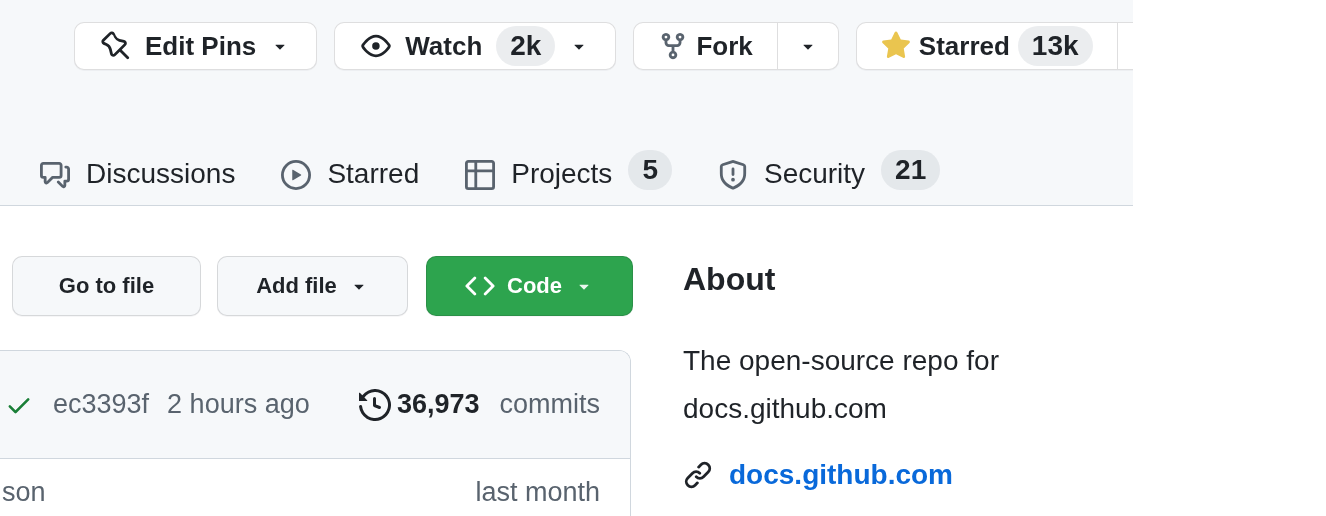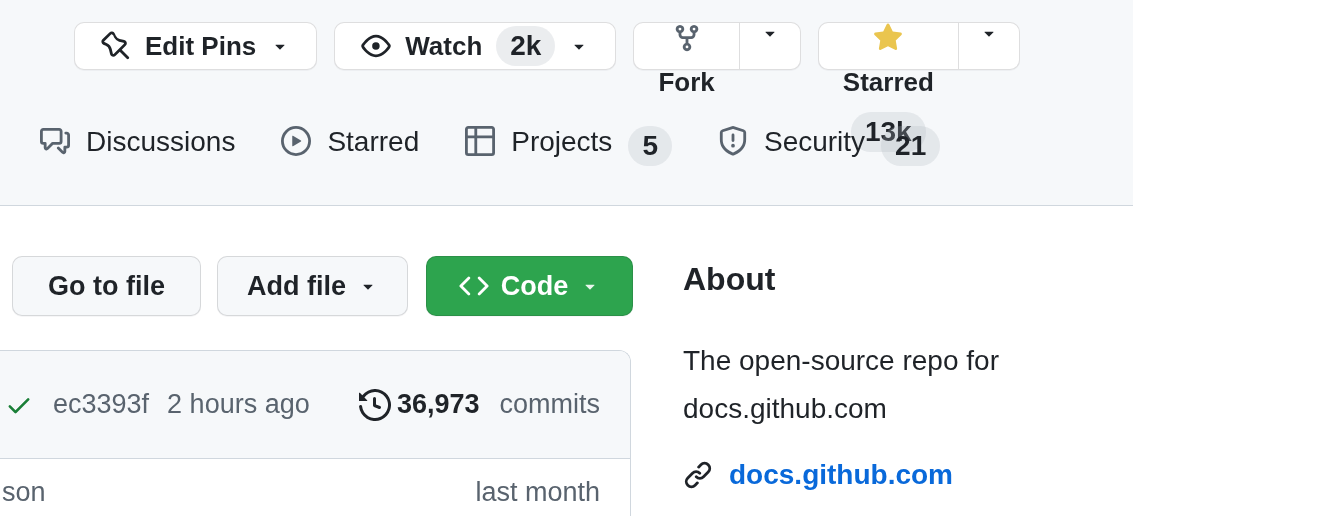--- a/index.html
+++ b/index.html
@@ -23,43 +23,43 @@
   
   .header{position:absolute;left:0;top:0;width:1326px;height:206px;
           background:var(--header-bg);border-bottom:1px solid var(--border);}
   .btn-row{position:absolute;left:74px;top:22px;display:flex;gap:17px;}
   .gbtn{display:flex;align-items:center;height:48px;background:#fff;
         border:1px solid var(--btn-border);border-radius:10px;padding:0 26px;gap:14px;
         font-size:26px;font-weight:bold;color:var(--text);cursor:pointer;
         box-shadow:0 1px 0 rgba(31,35,40,0.04);}
   .split{display:flex;align-items:stretch;background:#fff;border:1px solid var(--btn-border);
          border-radius:10px;height:48px;box-shadow:0 1px 0 rgba(31,35,40,0.04);}
-  .split .seg{display:flex;align-items:center;gap:14px;padding:0 24px;cursor:pointer;
-              font-size:26px;font-weight:bold;color:var(--text);flex-direction:column;}
+  .split .seg{display:flex;align-items:center;gap:8px;padding:0 24px;cursor:pointer;
+              font-size:26px;font-weight:bold;color:var(--text);}
   .split .seg.caret-seg{border-left:1px solid var(--btn-border);padding:0 20px;}
   .badge{background:var(--badge);border-radius:999px;padding:3px 14px;font-size:28px;
          font-weight:bold;color:var(--text);line-height:1.2;}
   .octicon{flex:none;display:block;}
   .caret{color:var(--text);}
 
   
   .tabs{position:absolute;left:17px;top:126px;display:flex;}
-  .tab{display:flex;align-items:flex-start;gap:16px;padding:0 23px;height:64px;
+  .tab{display:flex;align-items:flex-end;gap:16px;padding:0 23px;height:64px;
        font-size:28px;color:var(--text);cursor:pointer;}
   .tab .octicon{color:var(--icon);}
   .kebab-btn{position:absolute;right:60px;top:138px;width:56px;height:44px;
              display:flex;align-items:center;justify-content:center;color:#30363d;
              border-radius:8px;cursor:pointer;}
 
   
   .content{position:absolute;left:0;top:207px;width:1326px;height:309px;background:#fff;}
 
   .toolbar-btn{position:absolute;display:flex;align-items:center;justify-content:center;
                gap:12px;height:60px;border:1px solid var(--btn-border);border-radius:10px;
-               background:var(--header-bg);font-size:27px;font-weight:bold;color:var(--text);
+               background:var(--header-bg);font-size:22px;font-weight:bold;color:var(--text);
                cursor:pointer;box-shadow:0 1px 0 rgba(31,35,40,0.04);}
   #go-to-file{left:12px;top:49px;width:189px;}
   #add-file{left:217px;top:49px;width:191px;}
   #code-btn{left:426px;top:49px;width:207px;background:var(--green);color:#fff;
             border-color:rgba(31,35,40,0.15);}
   #code-btn .caret{color:#fff;opacity:.9;}
 
   
   .about-title{position:absolute;left:683px;top:54px;font-size:32px;font-weight:bold;color:var(--text);}
   .gear-box{position:absolute;left:1226px;top:35px;width:68px;height:70px;background:#fff;

